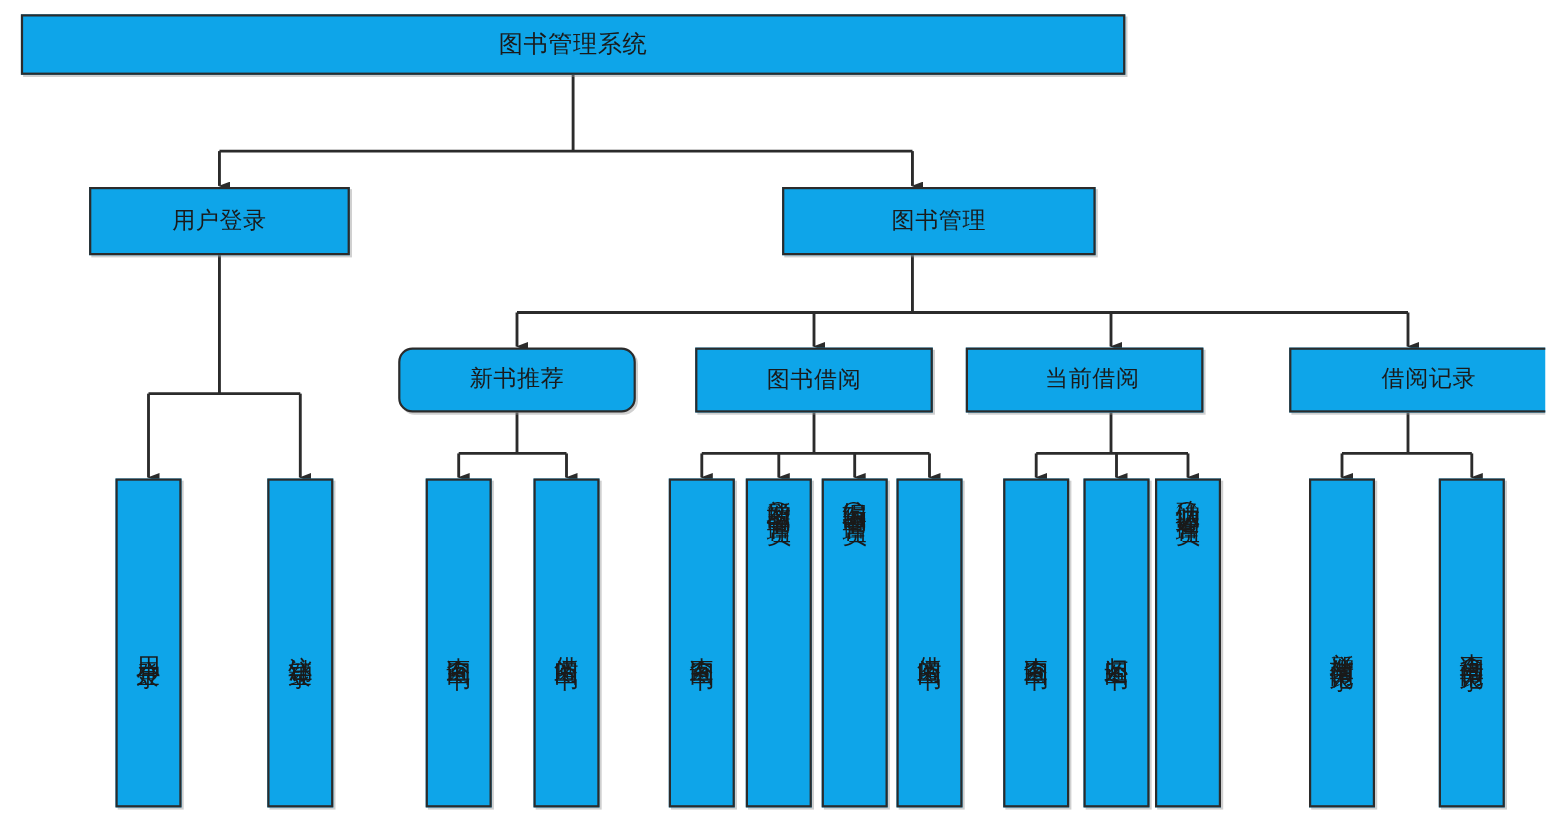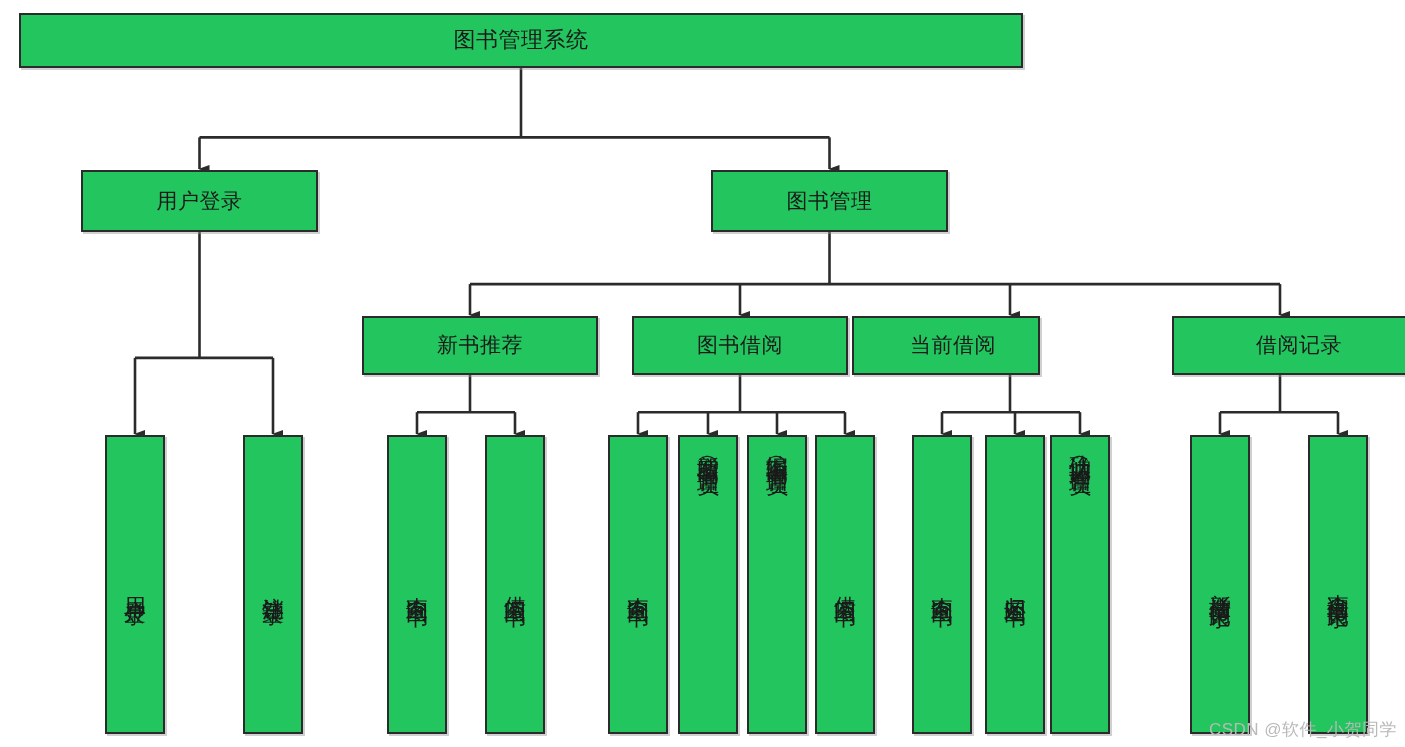--- a/index.html
+++ b/index.html
@@ -20,21 +20,21 @@
     position: absolute;
     left: 0;
     top: 0;
     width: 1405px;
     height: 747px;
     pointer-events: none;
   }
   .node {
     position: absolute;
     box-sizing: border-box;
-    background: #22c55e;
+    background: #0ea5e9;
     border: 2.5px solid #2b2b2b;
     box-shadow: 2px 2px 0 rgba(150,150,150,0.45);
     display: flex;
     align-items: center;
     justify-content: center;
     color: #1a1a1a;
     z-index: 2;
   }
   .node .lbl {
     display: block;
@@ -124,30 +124,30 @@
       </g>
   </svg>
 
   <div id="nodes-layer">
       <div class="node h root" style="left: 19px; top: 13px; width: 1004px; height: 55px;">
         <span class="lbl">图书管理系统</span>
       </div>
       <div class="node h" style="left: 81px; top: 170px; width: 237px; height: 62px;">
         <span class="lbl">用户登录</span>
       </div>
-      <div class="node h" style="left: 711px; top: 170px; width: 237px; height: 62px;">
+      <div class="node h" style="left: 711px; top: 170px; width: 285px; height: 62px;">
         <span class="lbl">图书管理</span>
       </div>
-      <div class="node h" style="left: 362px; top: 316px; width: 236px; height: 59px;">
+      <div class="node h" style="left: 362px; top: 316px; width: 216px; height: 59px; border-radius: 13px;">
         <span class="lbl">新书推荐</span>
       </div>
       <div class="node h" style="left: 632px; top: 316px; width: 216px; height: 59px; font-family: Liberation Serif, serif;">
         <span class="lbl">图书借阅</span>
       </div>
-      <div class="node h" style="left: 852px; top: 316px; width: 188px; height: 59px; padding-left: 14px;">
+      <div class="node h" style="left: 878px; top: 316px; width: 216px; height: 59px; padding-left: 14px;">
         <span class="lbl">当前借阅</span>
       </div>
       <div class="node h" style="left: 1172px; top: 316px; width: 254px; height: 59px;">
         <span class="lbl">借阅记录</span>
       </div>
       <div class="node v mid" style="left: 105px; top: 435px; width: 60px; height: 299px;">
         <span class="lbl">用户登录</span>
       </div>
       <div class="node v mid" style="left: 243px; top: 435px; width: 60px; height: 299px;">
         <span class="lbl">注销登录</span>
@@ -180,14 +180,13 @@
         <span class="lbl">确认归还（管理员）</span>
       </div>
       <div class="node v mid" style="left: 1190px; top: 435px; width: 60px; height: 299px;">
         <span class="lbl">新增借阅记录</span>
       </div>
       <div class="node v mid" style="left: 1308px; top: 435px; width: 60px; height: 299px;">
         <span class="lbl">查询借阅记录</span>
       </div>
     </div>
 
-  <div class="watermark">CSDN @软件_小贺同学</div>
 </div>
 
 </body></html>

